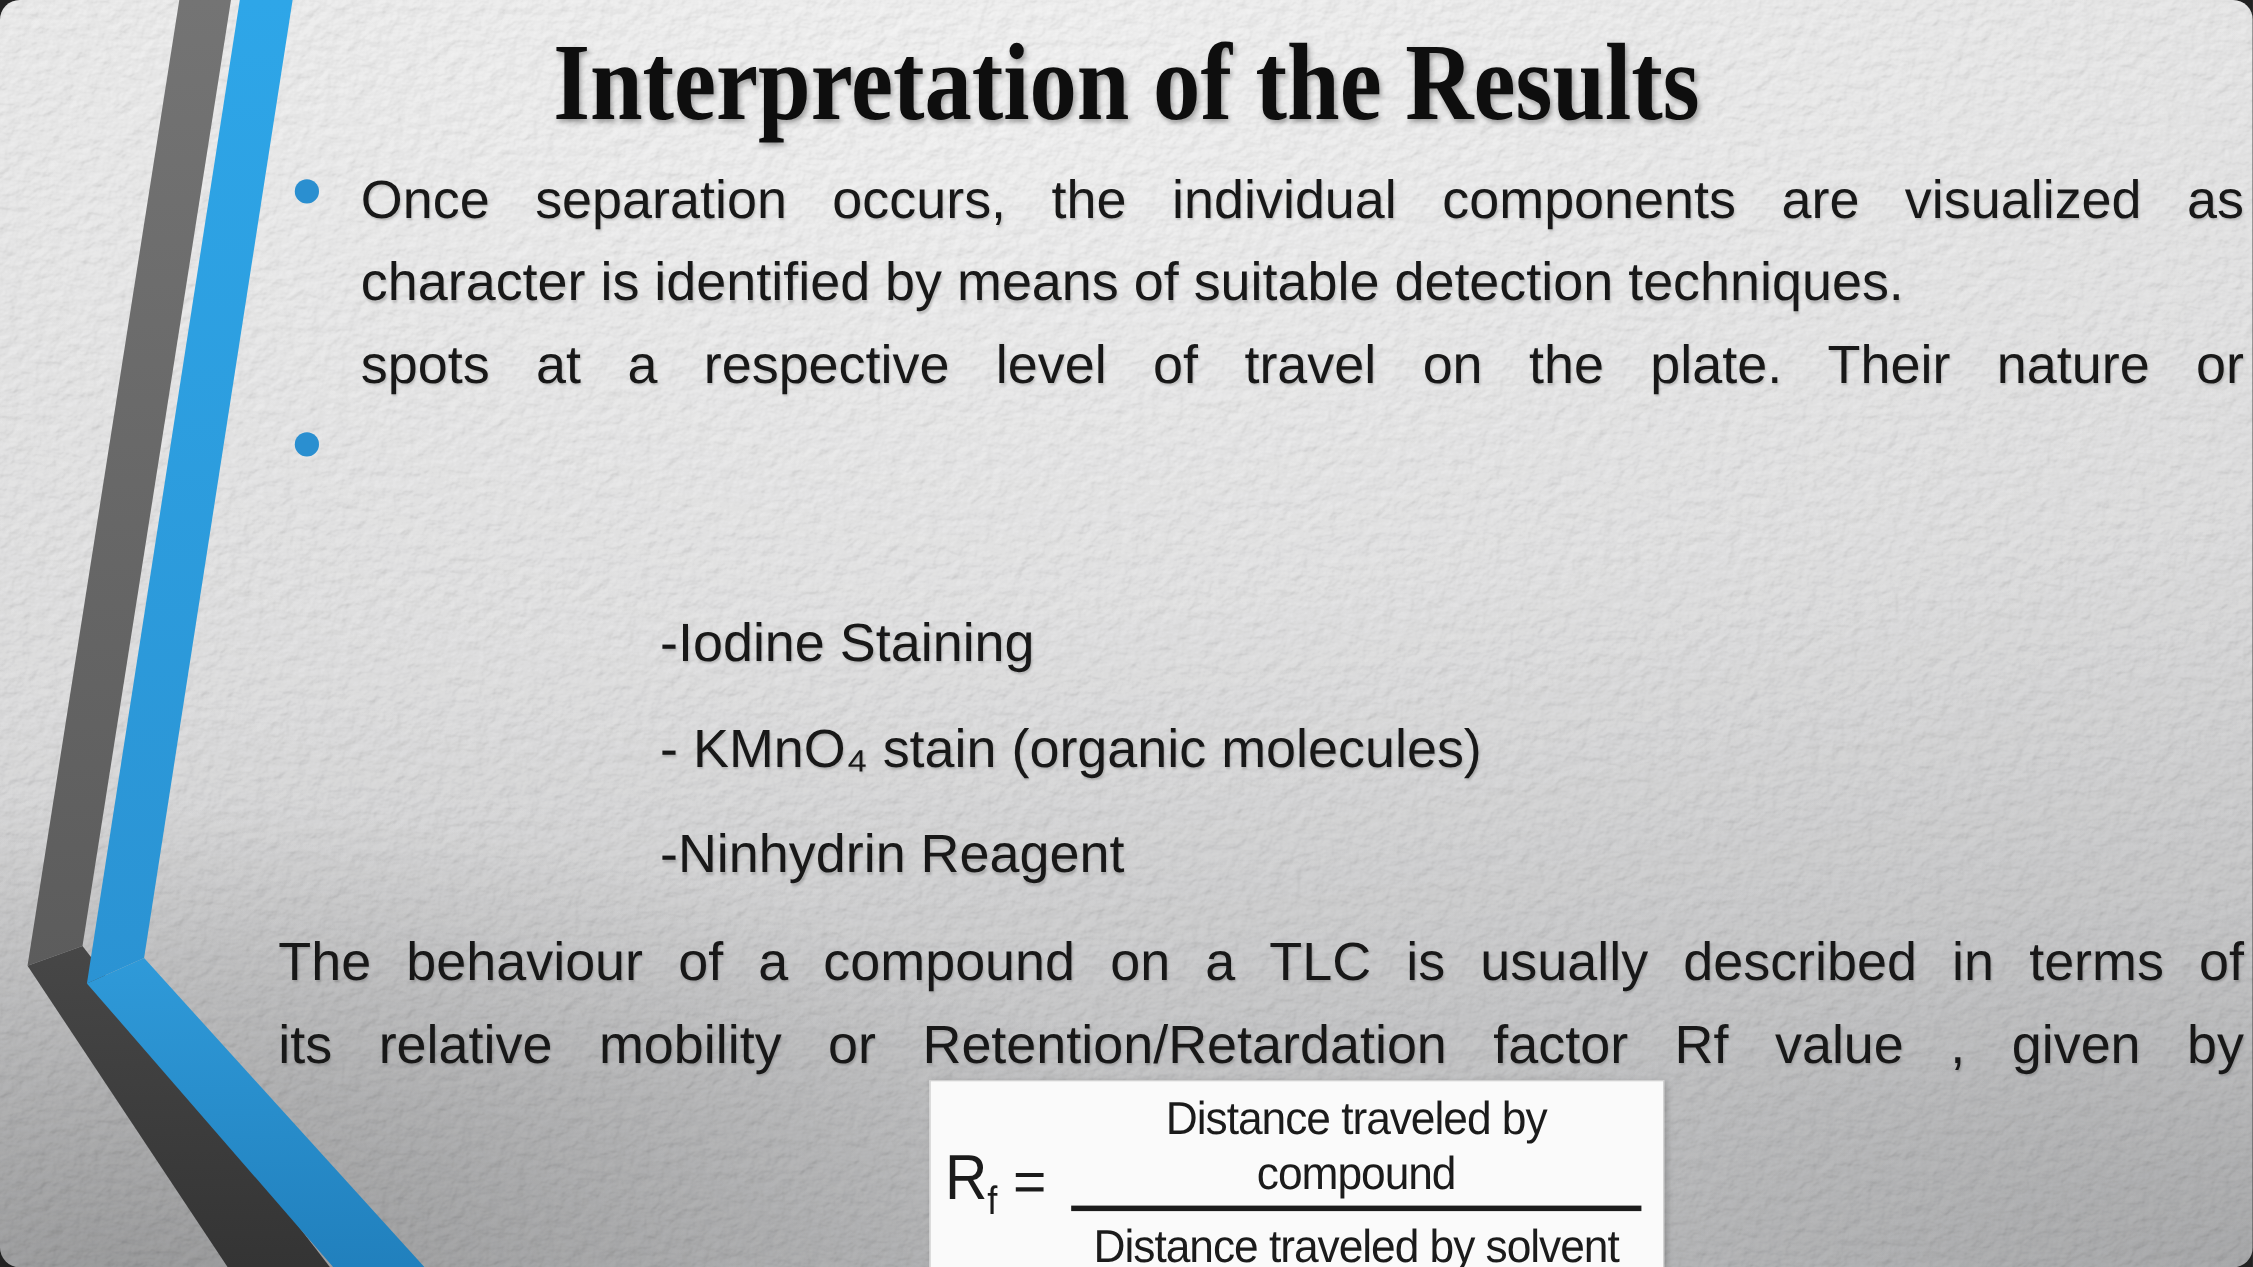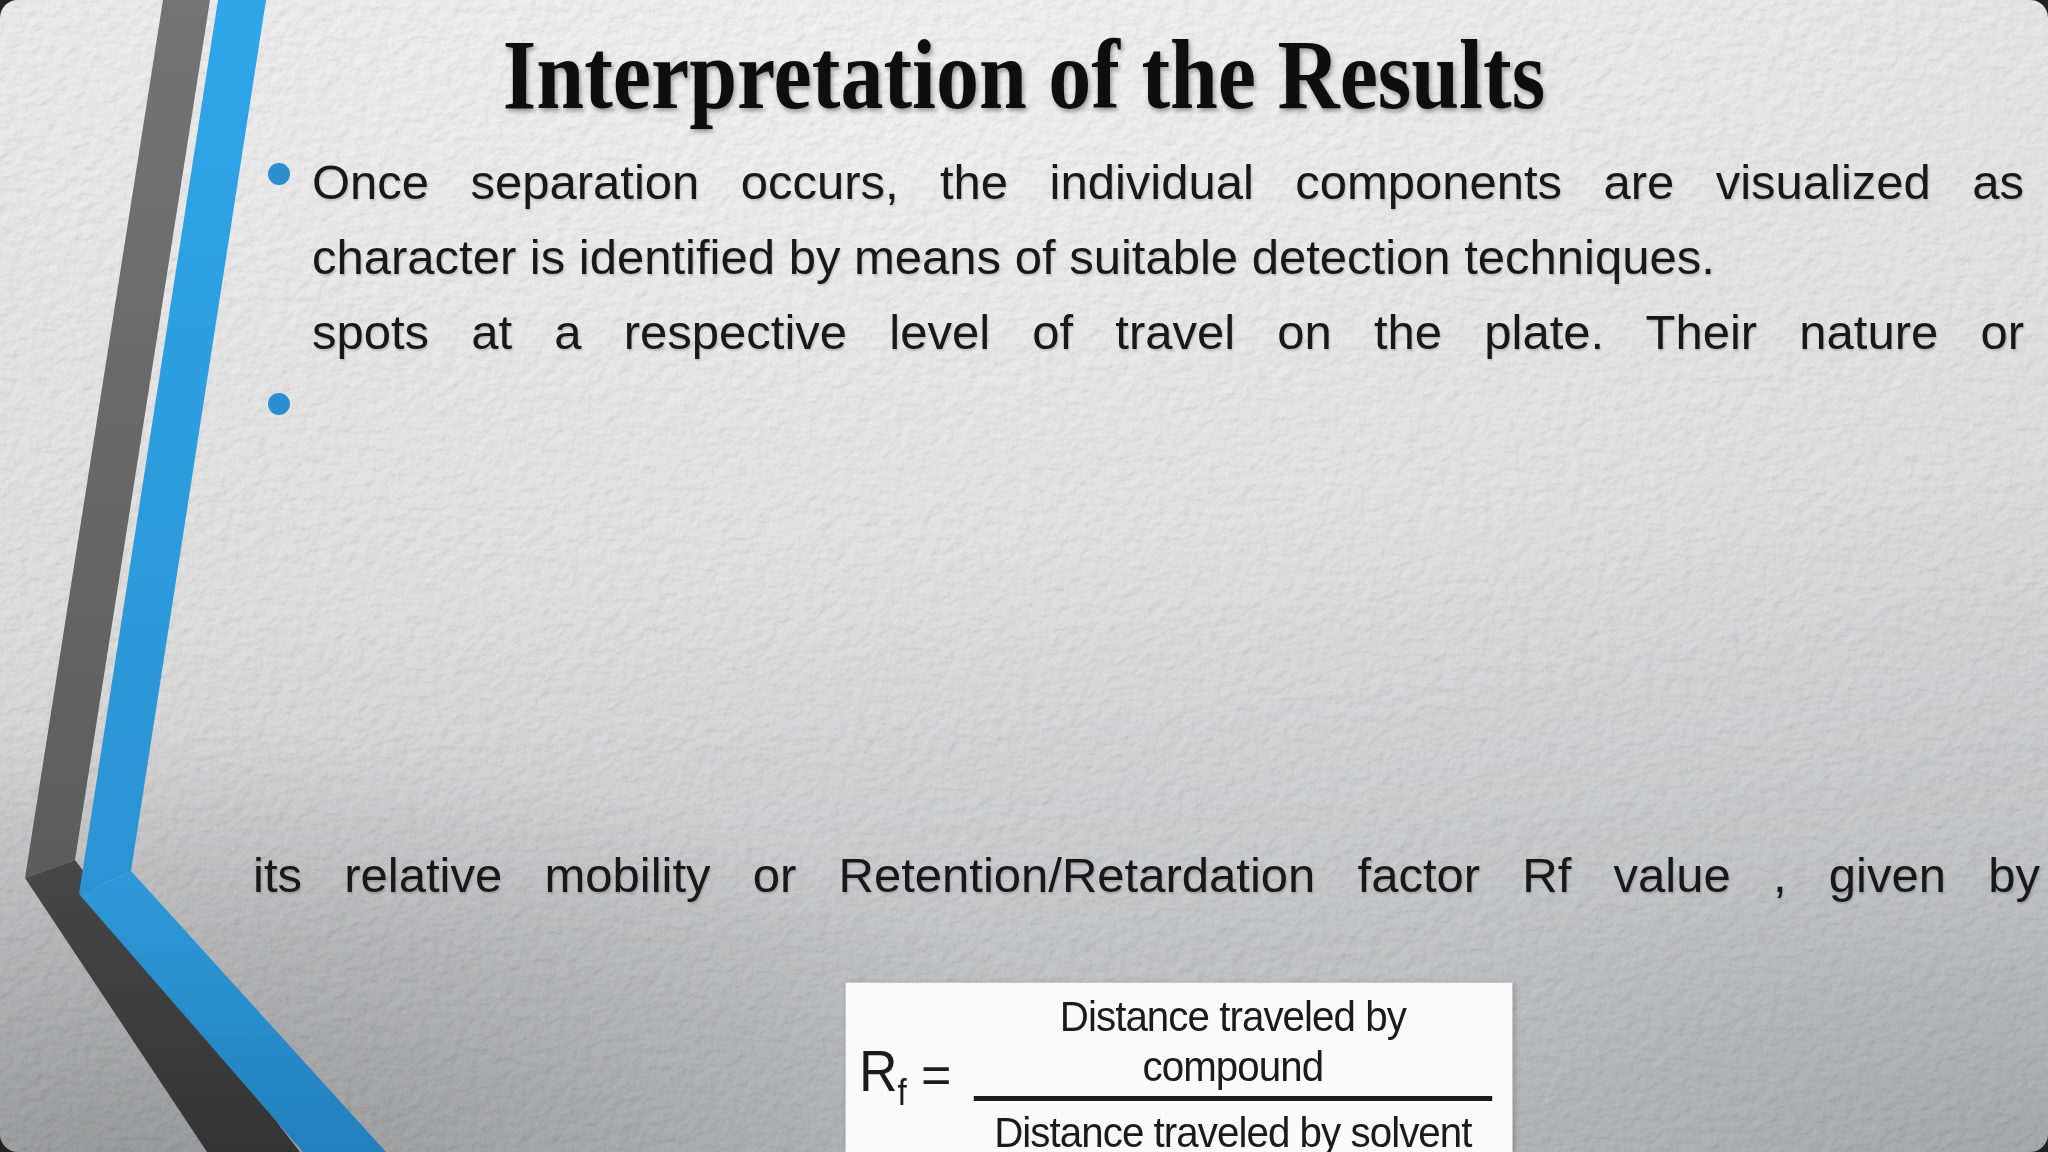--- a/index.html
+++ b/index.html
@@ -30,21 +30,21 @@
     transform:scaleX(0.86);
     color:#0e0e0e;
     text-shadow:2px 3px 5px rgba(0,0,0,0.35);
   }
 
   .bodytext{position:absolute;font-size:49px;line-height:75px;color:#181818;
     text-shadow:1px 2px 2px rgba(0,0,0,0.18);}
   .line{height:75px;white-space:nowrap;}
   .jline{white-space:normal;text-align:justify;text-align-last:justify;}
 
-  .bullet1{left:312px;top:145px;width:1712px;}
+  .bullet1{left:328px;top:145px;width:1712px;}
   .bullet2{left:320px;top:385px;width:1712px;}
   .sublist{left:600px;top:548px;width:1100px;}
   .sublist .line{margin-bottom:21px;}
   .closing{left:253px;top:838px;width:1787px;}
 
   .dot{position:absolute;width:22px;height:22px;border-radius:50%;background:#2a8fd0;}
   .dot1{left:268px;top:163px;}
   .dot2{left:268px;top:393px;}
 
   .formula-box{
@@ -110,22 +110,28 @@
   <span class="dot dot1"></span>
   <span class="dot dot2"></span>
 
   <div class="bodytext bullet1">
     <div class="line jline">Once separation occurs, the individual components are visualized as</div>
     <div class="line">character is identified by means of suitable detection techniques.</div>
     <div class="line jline">spots at a respective level of travel on the plate. Their nature or</div>
   </div>
 
 
+  <div class="bodytext sublist">
+    <div class="line">-Iodine Staining</div>
+    <div class="line">- KMnO₄ stain (organic molecules)</div>
+    <div class="line">-Ninhydrin Reagent</div>
+  </div>
 
   <div class="bodytext closing">
+    <div class="line jline">The behaviour of a compound on a TLC is usually described in terms of</div>
     <div class="line jline">its relative mobility or Retention/Retardation factor Rf value , given by</div>
   </div>
 
   <div class="formula-box">
     <span class="formula-lhs"><span>R</span><sub>f</sub></span>
     <span class="formula-eq">=</span>
     <span class="frac">
       <span class="num" style="display:block">Distance traveled by compound</span>
       <span class="bar" style="display:block"></span>
       <span class="den" style="display:block">Distance traveled by solvent</span>

